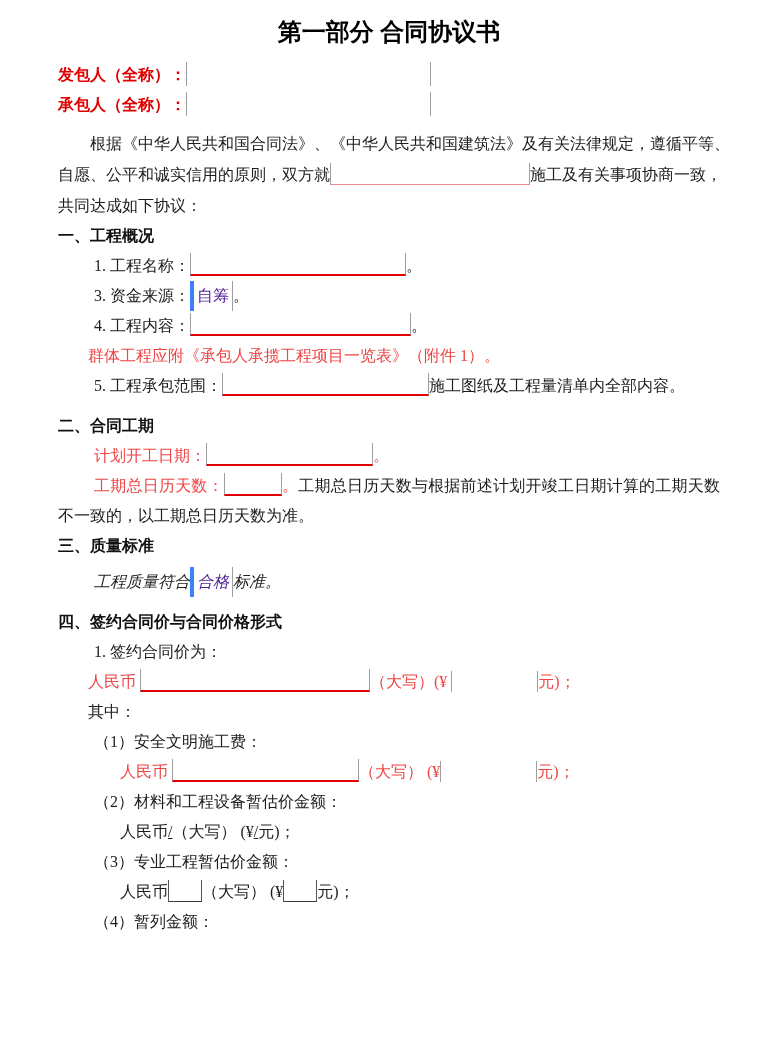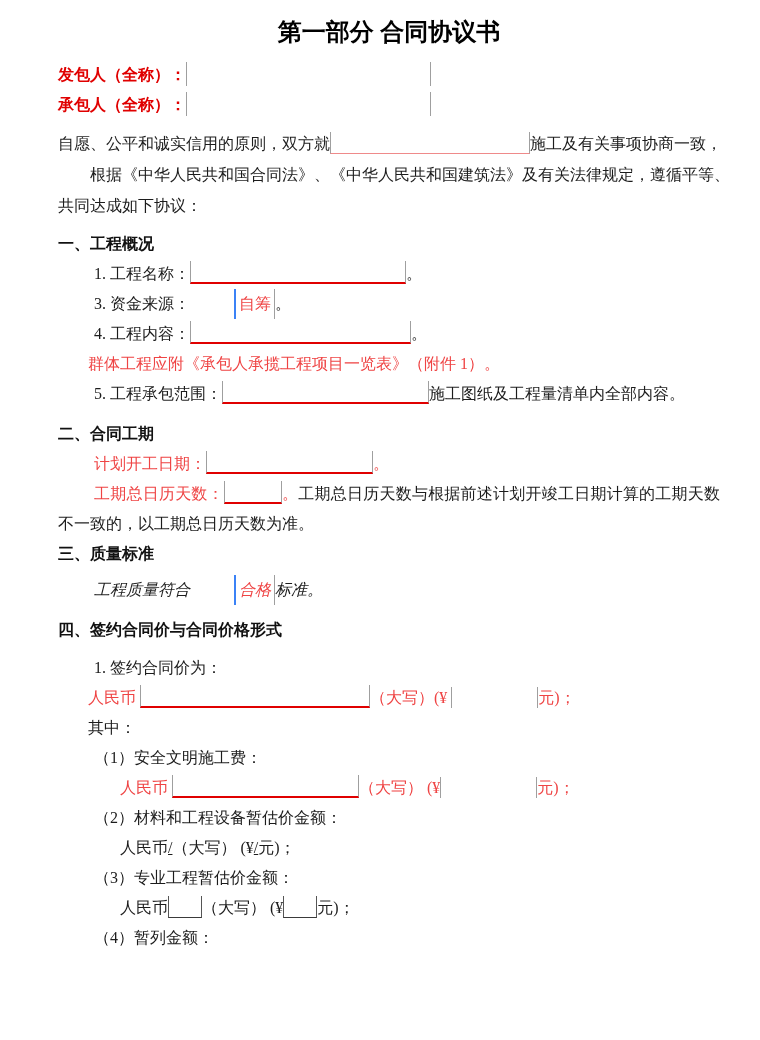--- a/index.html
+++ b/index.html
@@ -36,48 +36,48 @@
     display:inline-block;vertical-align:-5px;height:21px;
     border-left:1px solid #9f9f9f;border-right:1px solid #9f9f9f;
   }
   .field.tall{height:24px;vertical-align:-6px;}
   .u-red{border-bottom:2px solid #e00000;}
   .u-red-thin{border-bottom:1px solid #ef8a8a;}
   .u-black{border-bottom:1px solid #3a3a3a;}
   .field.dark{border-left-color:#555;border-right-color:#555;}
   .prefilled{
     display:inline-block;vertical-align:baseline;padding:0 3px;
-    border-left:2px solid #3b82f6;border-right:1px solid #9f9f9f;color:#ef4444;margin-left:44px;
+    border-left:4px solid #3b82f6;border-right:1px solid #9f9f9f;color:#4c1d95;
   }
   .slash{text-decoration:underline;}
-  .mt8{margin-top:8px;}
+  .mt8{margin-top:0;}
   .mt10{margin-top:10px;}
   .mt12{}
   .mt6{margin-top:6px;font-style:italic;}
 </style>
 </head>
 <body>
 
 <div class="page">
 
   <div class="doc-title">第一部分  合同协议书</div>
 
   <div class="party">
     <span>发包人（全称）：</span><span class="field tall" style="width:243px"></span>
   </div>
   <div class="party">
     <span>承包人（全称）：</span><span class="field tall" style="width:243px"></span>
   </div>
 
   <div class="preamble">
+    <div class="pline just pindent">
+      <span>根据《中华人民共和国合同法》、《中华人民共和国建筑法》及有关法律规定，遵循平等、</span>
+    </div>
     <div class="pline just">
       <span>自愿、公平和诚实信用的原则，双方就</span><span class="field u-red-thin" style="width:198px"></span><span>施工及有关事项协商一致，</span>
-    </div>
-    <div class="pline just pindent">
-      <span>根据《中华人民共和国合同法》、《中华人民共和国建筑法》及有关法律规定，遵循平等、</span>
     </div>
     <div class="pline">
       <span>共同达成如下协议：</span>
     </div>
   </div>
 
   <div class="heading mt8">一、工程概况</div>
 
   <div class="line indent1">
     <span>1. 工程名称：</span><span class="field u-red" style="width:214px"></span><span>。</span>

